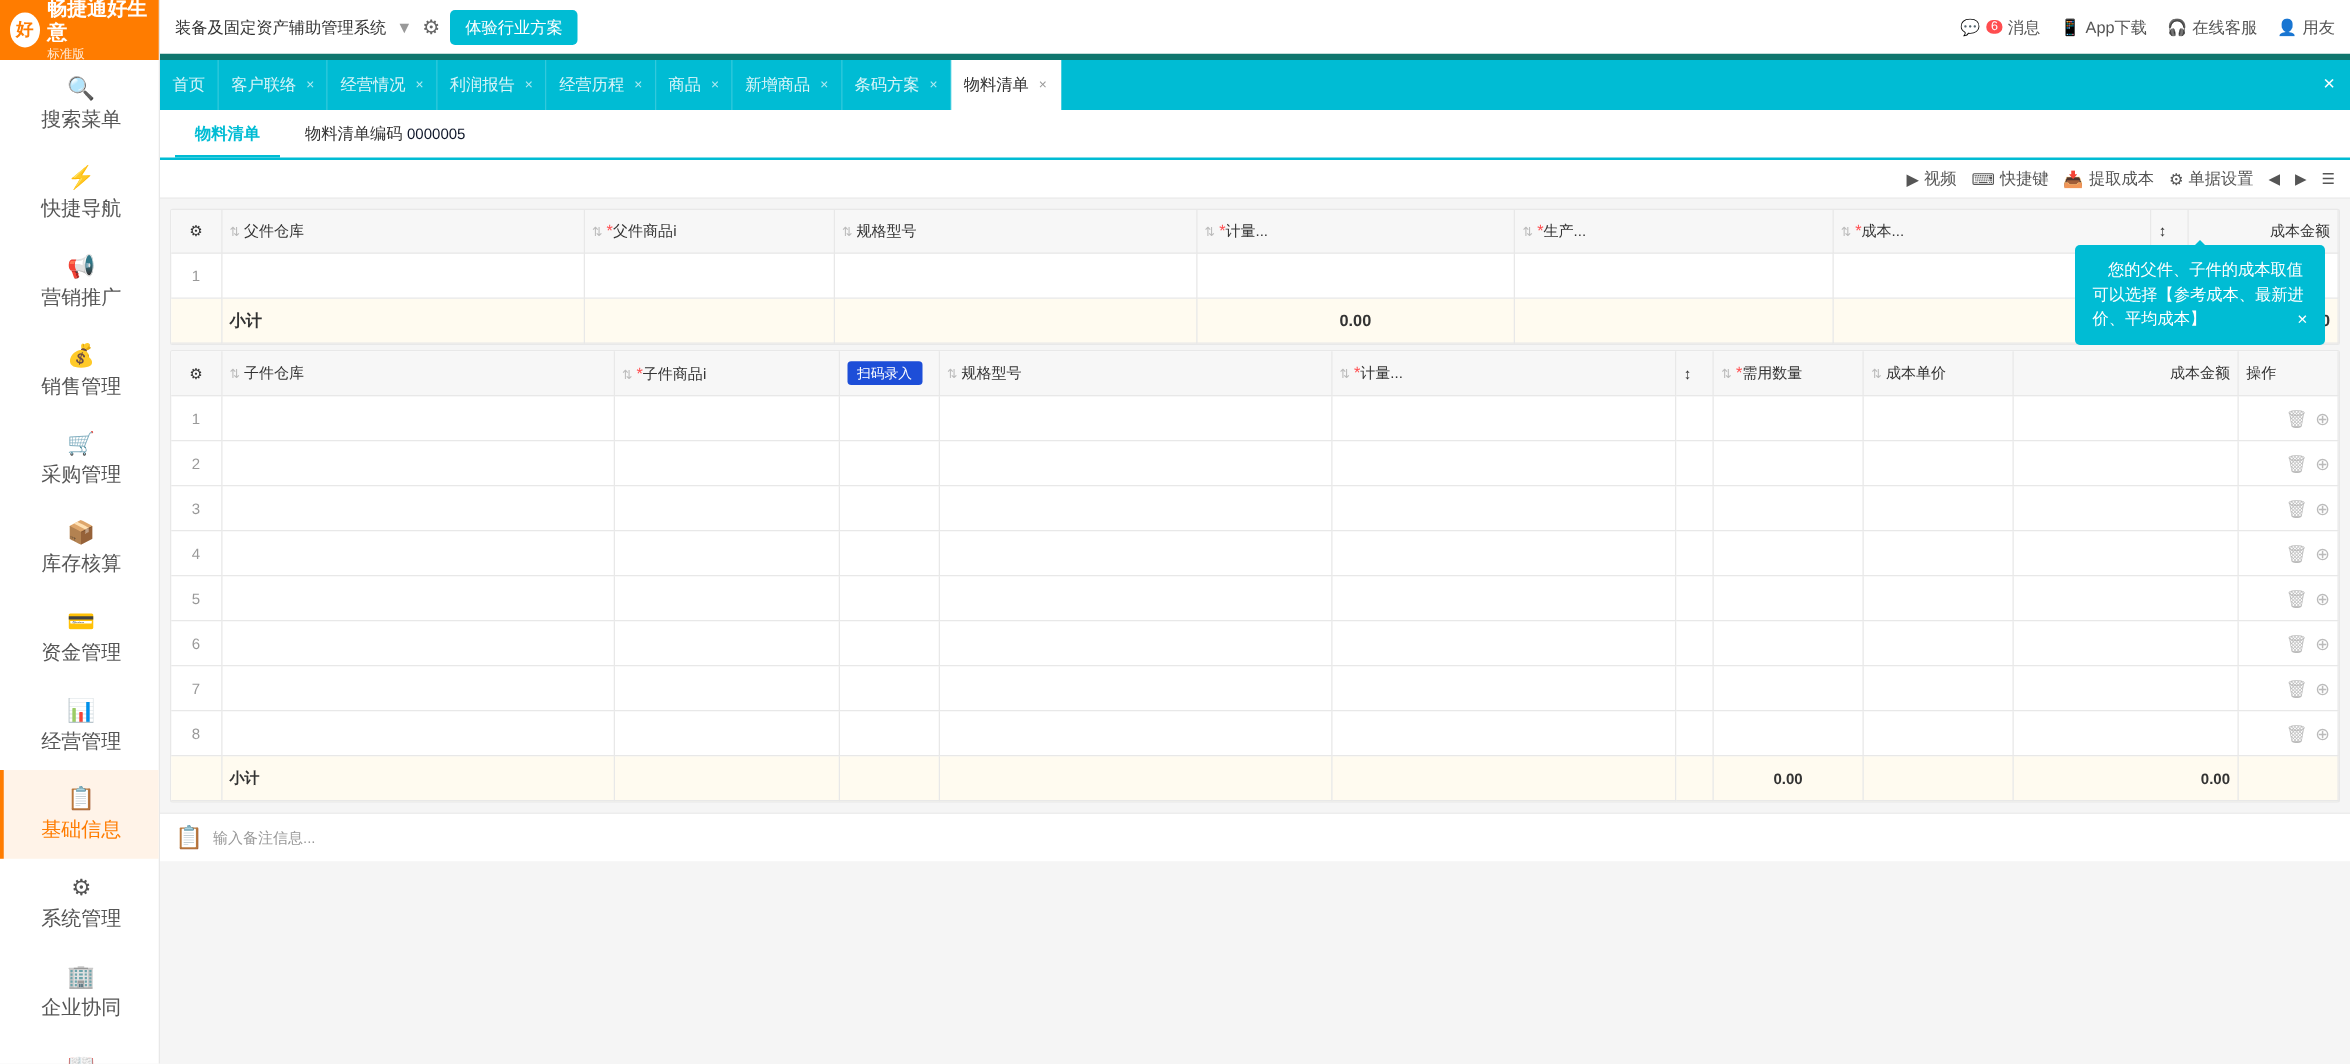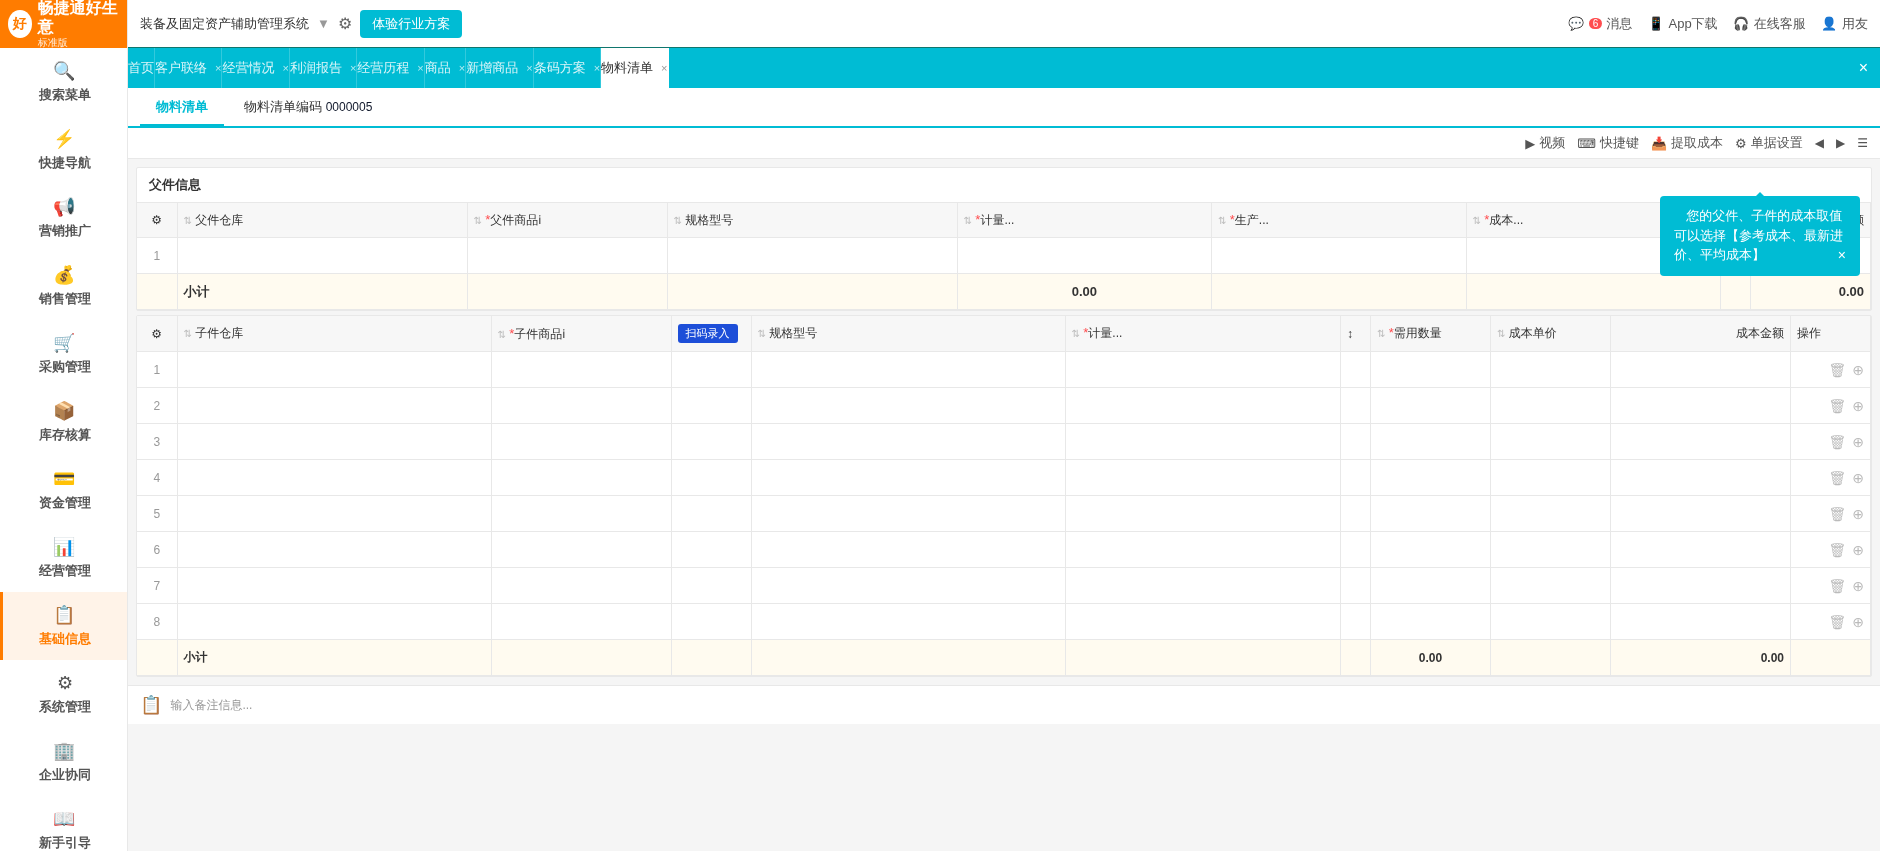--- a/index.html
+++ b/index.html
@@ -38,30 +38,30 @@
     .nav-item {
       display: flex; flex-direction: column; align-items: center; justify-content: center;
       padding: 12px 4px;
       cursor: pointer;
       color: #555;
       border-left: 3px solid transparent;
       gap: 4px;
     }
     .nav-item.active { background: #fff3e8; color: #ff7c00; border-left-color: #ff7c00; }
     .nav-item .nav-icon { font-size: 18px; }
-    .nav-item .nav-label { font-size: 13px; text-align: center; font-weight: bold; }
+    .nav-item .nav-label { font-size: 16px; text-align: center; }
 
     
     .main { flex: 1; display: flex; flex-direction: column; overflow: hidden; }
 
     
     .topbar {
       height: 48px;
       background: #fff;
-      border-bottom: 1px solid #0f766e;
+      border-bottom: 5px solid #0f766e;
       display: flex; align-items: center; justify-content: space-between;
       padding: 0 12px;
     }
     .topbar-left { display: flex; align-items: center; gap: 8px; }
     .system-title { font-size: 13px; color: #333; }
     .experience-btn {
       background: #00bcd4;
       color: #fff;
       border: none;
       padding: 5px 12px;
@@ -76,21 +76,21 @@
     
     .tabbar {
       background: #00bcd4;
       display: flex; align-items: center;
       height: 40px;
       padding: 0 0 0 0;
       overflow: hidden;
     }
     .tab {
       display: flex; align-items: center;
-      padding: 0 0;
+      padding: 0 10px;
       height: 40px;
       color: rgba(255,255,255,0.85);
       cursor: pointer;
       font-size: 13px;
       gap: 4px;
       border-right: 1px solid rgba(255,255,255,0.2);
       white-space: nowrap;
     }
     .tab.active { background: #fff; color: #333; }
     .tab .close-x { font-size: 11px; color: rgba(255,255,255,0.7); margin-left: 4px; }
@@ -387,21 +387,20 @@
       <div class="toolbar-item">☰</div>
     </div>
 
     <div class="tooltip-box" style="position:absolute;top:108px;right:20px;">
       <span class="tooltip-bar"></span>
       <span>您的父件、子件的成本取值可以选择【参考成本、最新进价、平均成本】</span>
       <span class="tooltip-close">×</span>
     </div>
 
     <div class="section" style="margin:8px 8px 4px 8px;">
-      <div class="section-title">父件信息</div>
       <table class="data-table">
         <thead>
           <tr>
             <th style="width:36px; text-align:center;">⚙</th>
             <th><span class="sort-arrows">⇅</span> 父件仓库</th>
             <th style="width:200px;margin-left:16px;"><span class="sort-arrows">⇅</span> <span class="required">*</span>父件商品ℹ</th>
             <th><span class="sort-arrows">⇅</span> 规格型号</th>
             <th><span class="sort-arrows">⇅</span> <span class="required">*</span>计量...</th>
             <th><span class="sort-arrows">⇅</span> <span class="required">*</span>生产...</th>
             <th><span class="sort-arrows">⇅</span> <span class="required">*</span>成本...</th>

